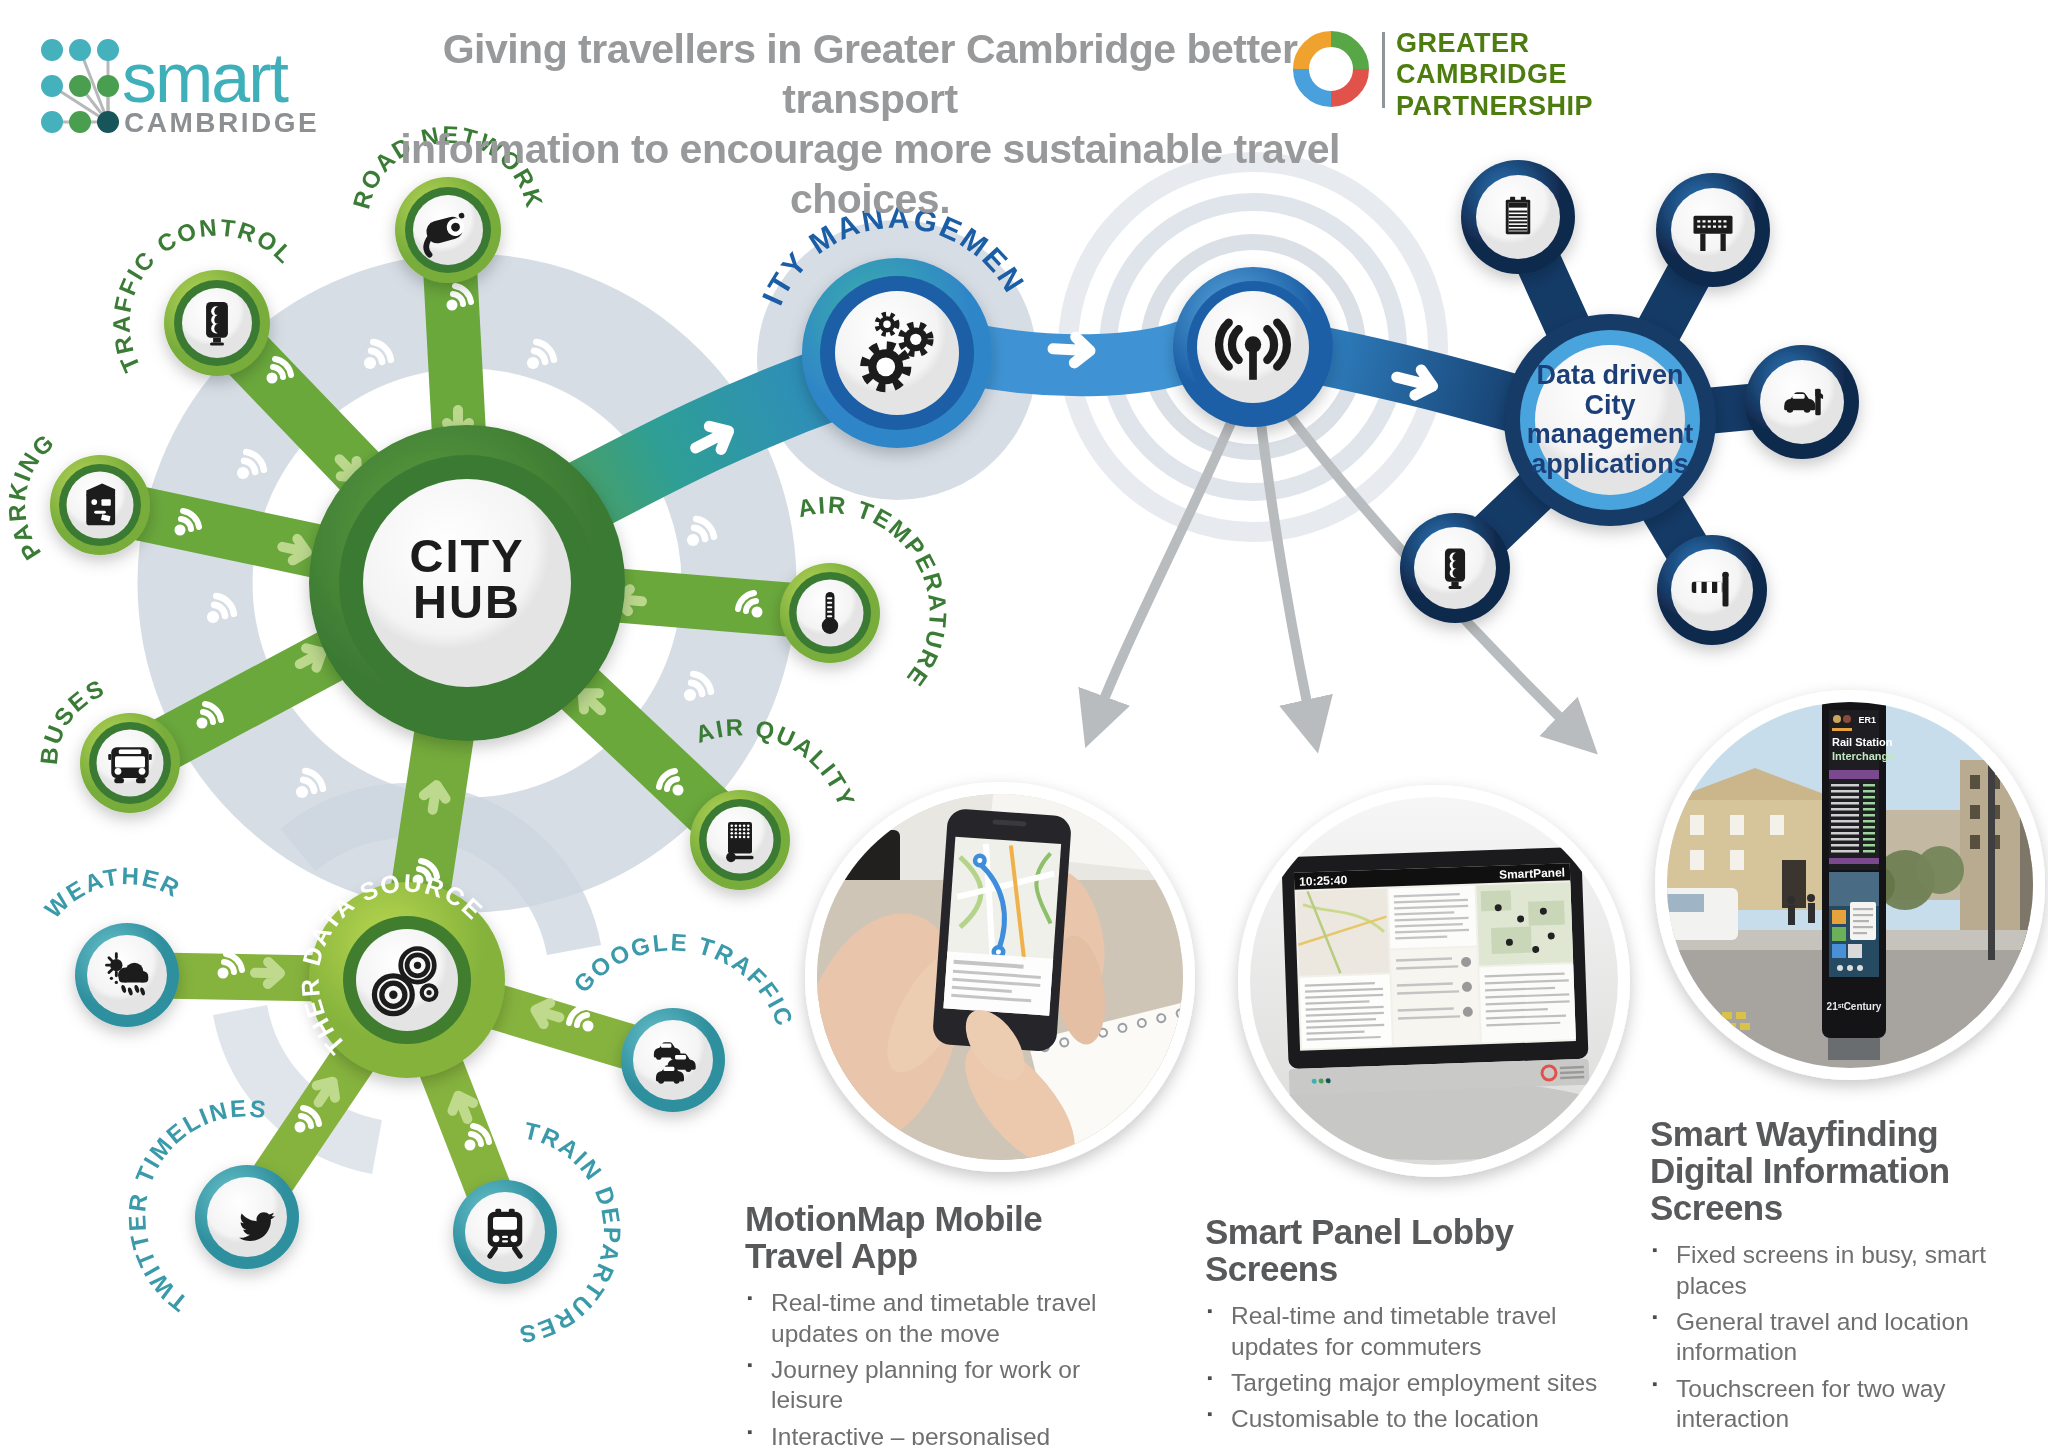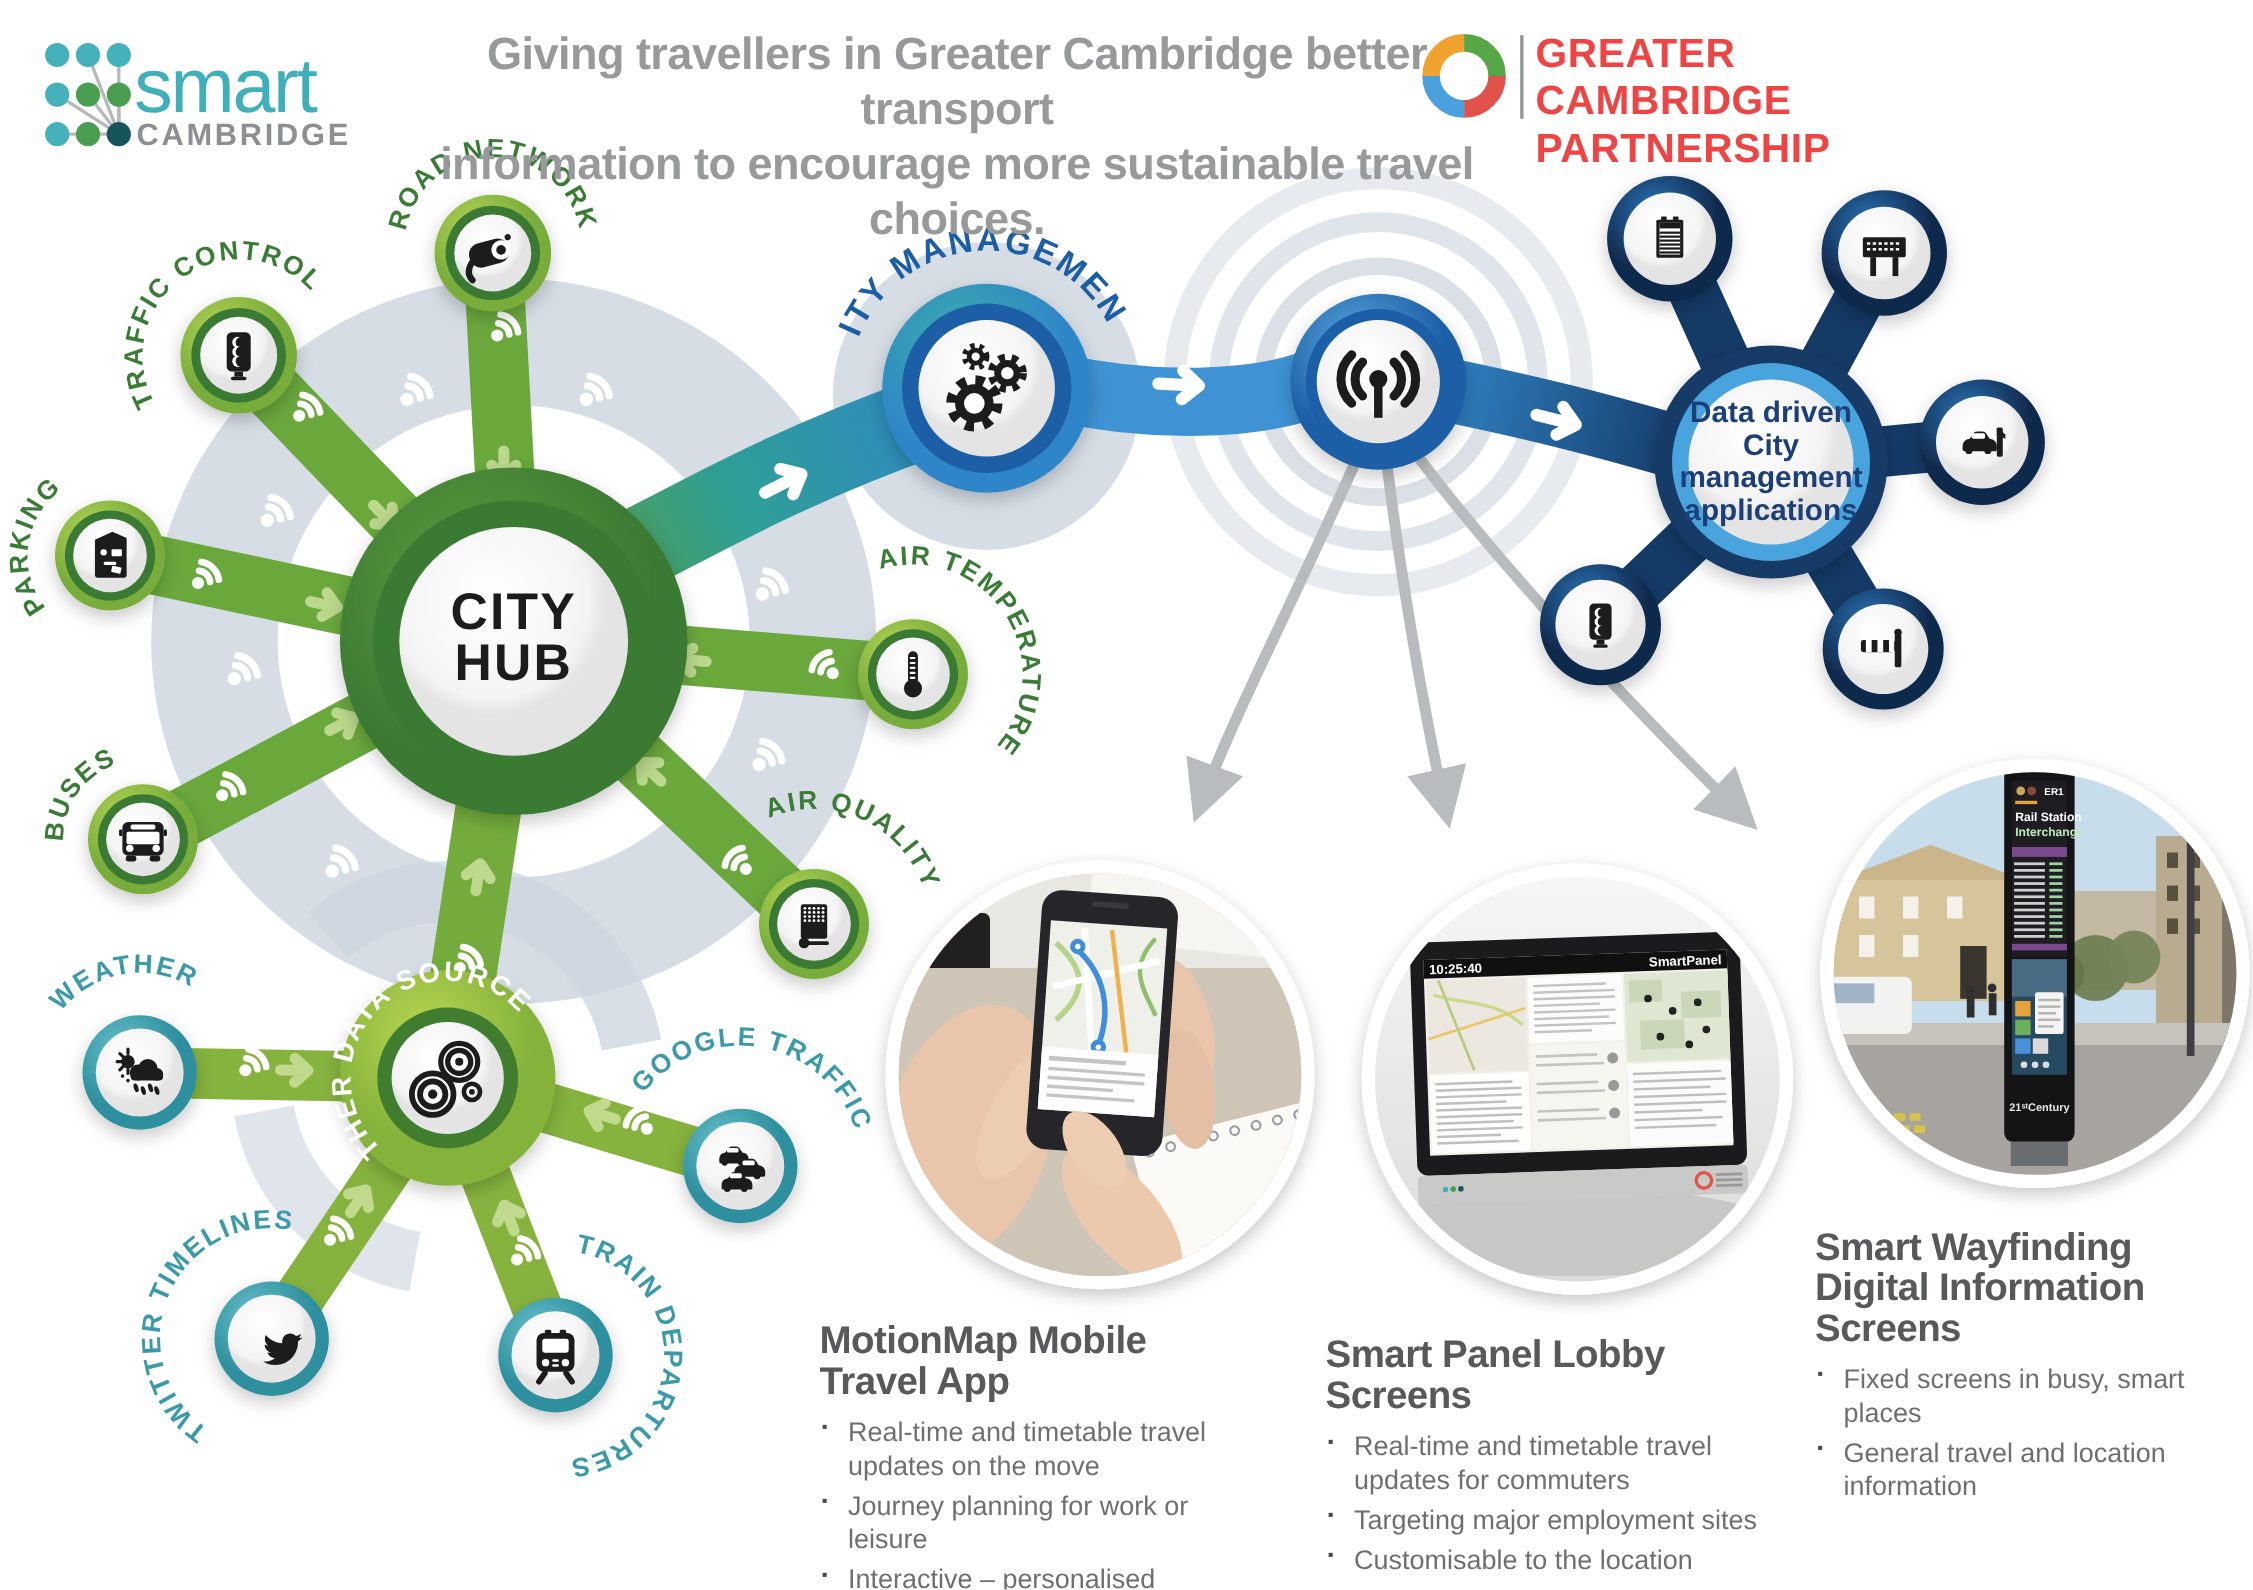--- a/index.html
+++ b/index.html
@@ -4,21 +4,21 @@
 <style>
   html,body{margin:0;padding:0;background:#fff;}
   .stage{position:relative;width:2048px;height:1445px;overflow:hidden;background:#fff;
          font-family:"Liberation Sans",sans-serif;}
   .stage svg{display:block;}
   .abs{position:absolute;}
   
   .main-title{position:absolute;left:360px;top:24px;width:1020px;text-align:center;
     font-size:41px;font-weight:bold;color:#97999b;line-height:1.22;letter-spacing:-0.5px;}
   .gcp-divider{position:absolute;left:1382px;top:32px;width:3px;height:76px;background:#8f9598;}
-  .gcp-text{position:absolute;left:1396px;top:28px;font-size:37px;font-weight:bold;color:#ef4444;
+  .gcp-text{position:absolute;left:1396px;top:28px;font-size:27px;font-weight:bold;color:#4d7c0f;
     line-height:1.16;letter-spacing:0.5px;}
   
   .hub-label{position:absolute;left:467px;top:583px;transform:translate(-50%,-54%);
     text-align:center;font-size:47px;font-weight:bold;color:#1c1c1c;line-height:0.98;letter-spacing:2px;}
   .apps-label{position:absolute;left:1610px;top:420px;transform:translate(-50%,-50%);
     width:190px;text-align:center;font-size:27px;font-weight:bold;color:#1c3f78;line-height:1.1;}
   
   .feature{position:absolute;}
   .feature h3{margin:15px 0 14px 0;font-size:35px;font-weight:bold;color:#58595b;
     line-height:1.06;letter-spacing:-0.5px;}
@@ -906,16 +906,17 @@
     <li>Targeting major employment sites</li>
     <li>Customisable to the location</li>
   </ul>
 </section>
 
 <section class="feature" style="left:1650px;top:1100px;width:390px">
   <h3>Smart Wayfinding Digital Information Screens</h3>
   <ul>
     <li>Fixed screens in busy, smart places</li>
     <li>General travel and location information</li>
+    <li>Touchscreen for two way interaction</li>
   </ul>
 </section>
 
 </div>
 
 </body></html>

